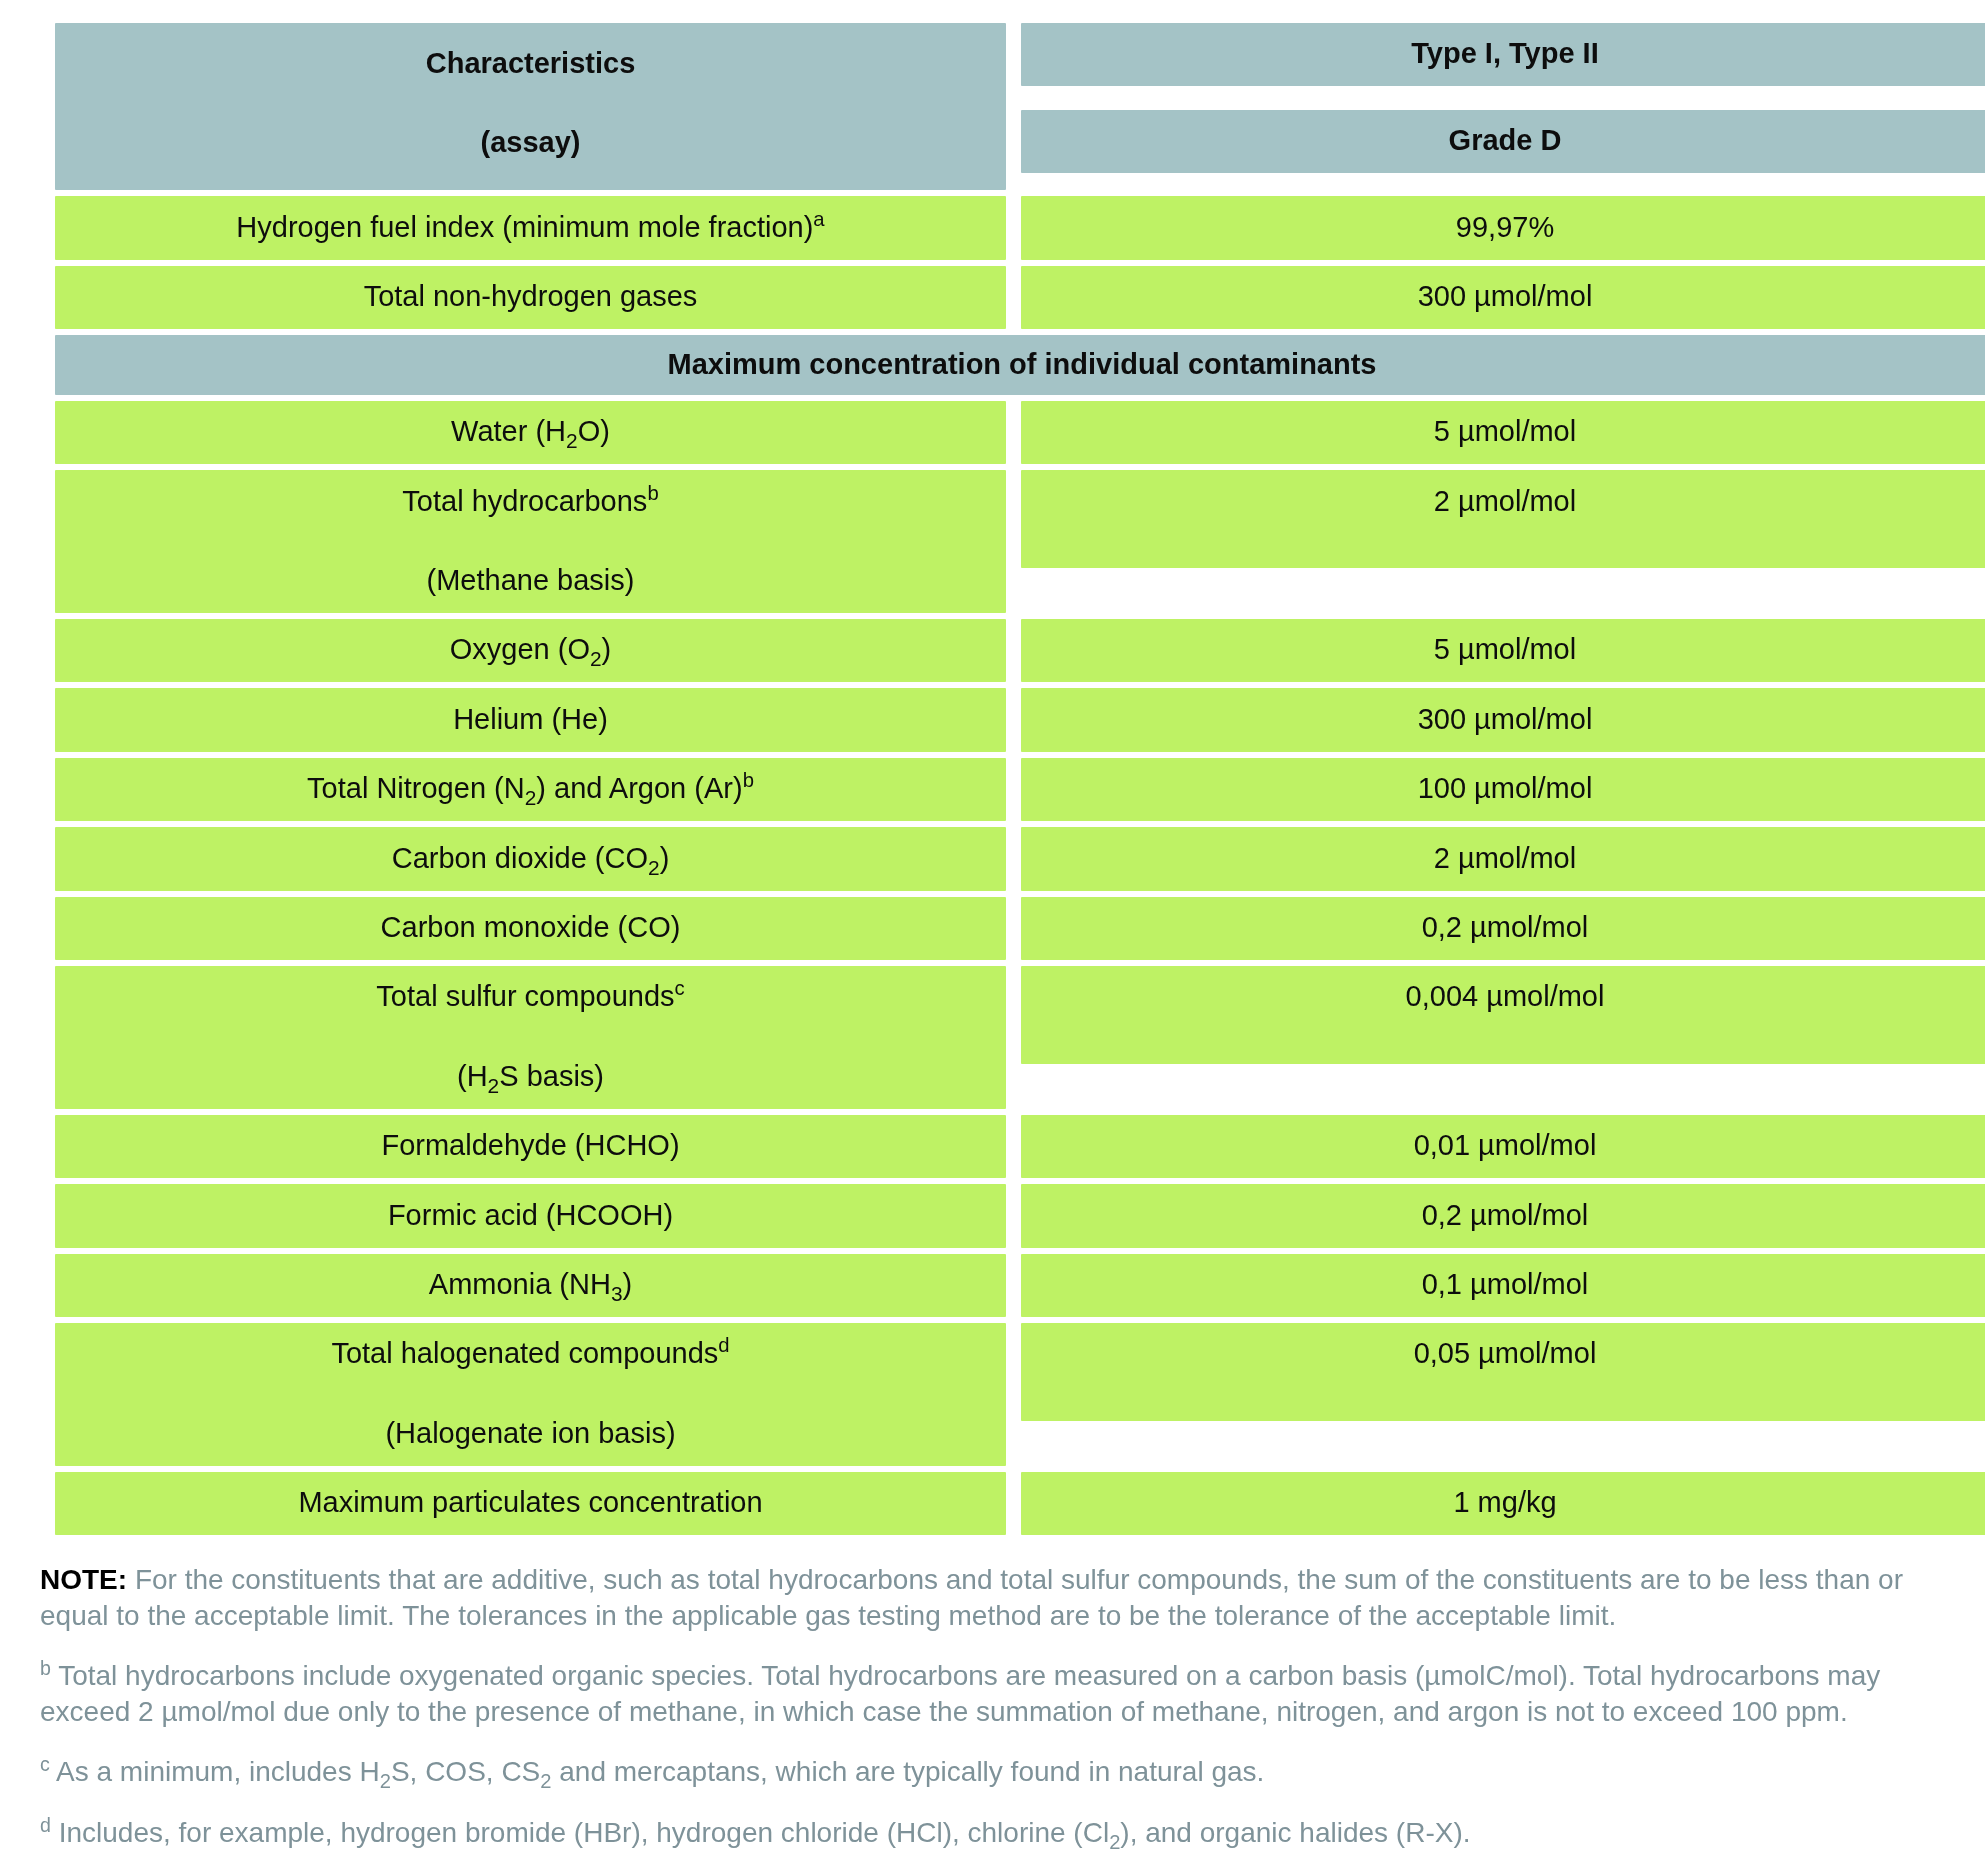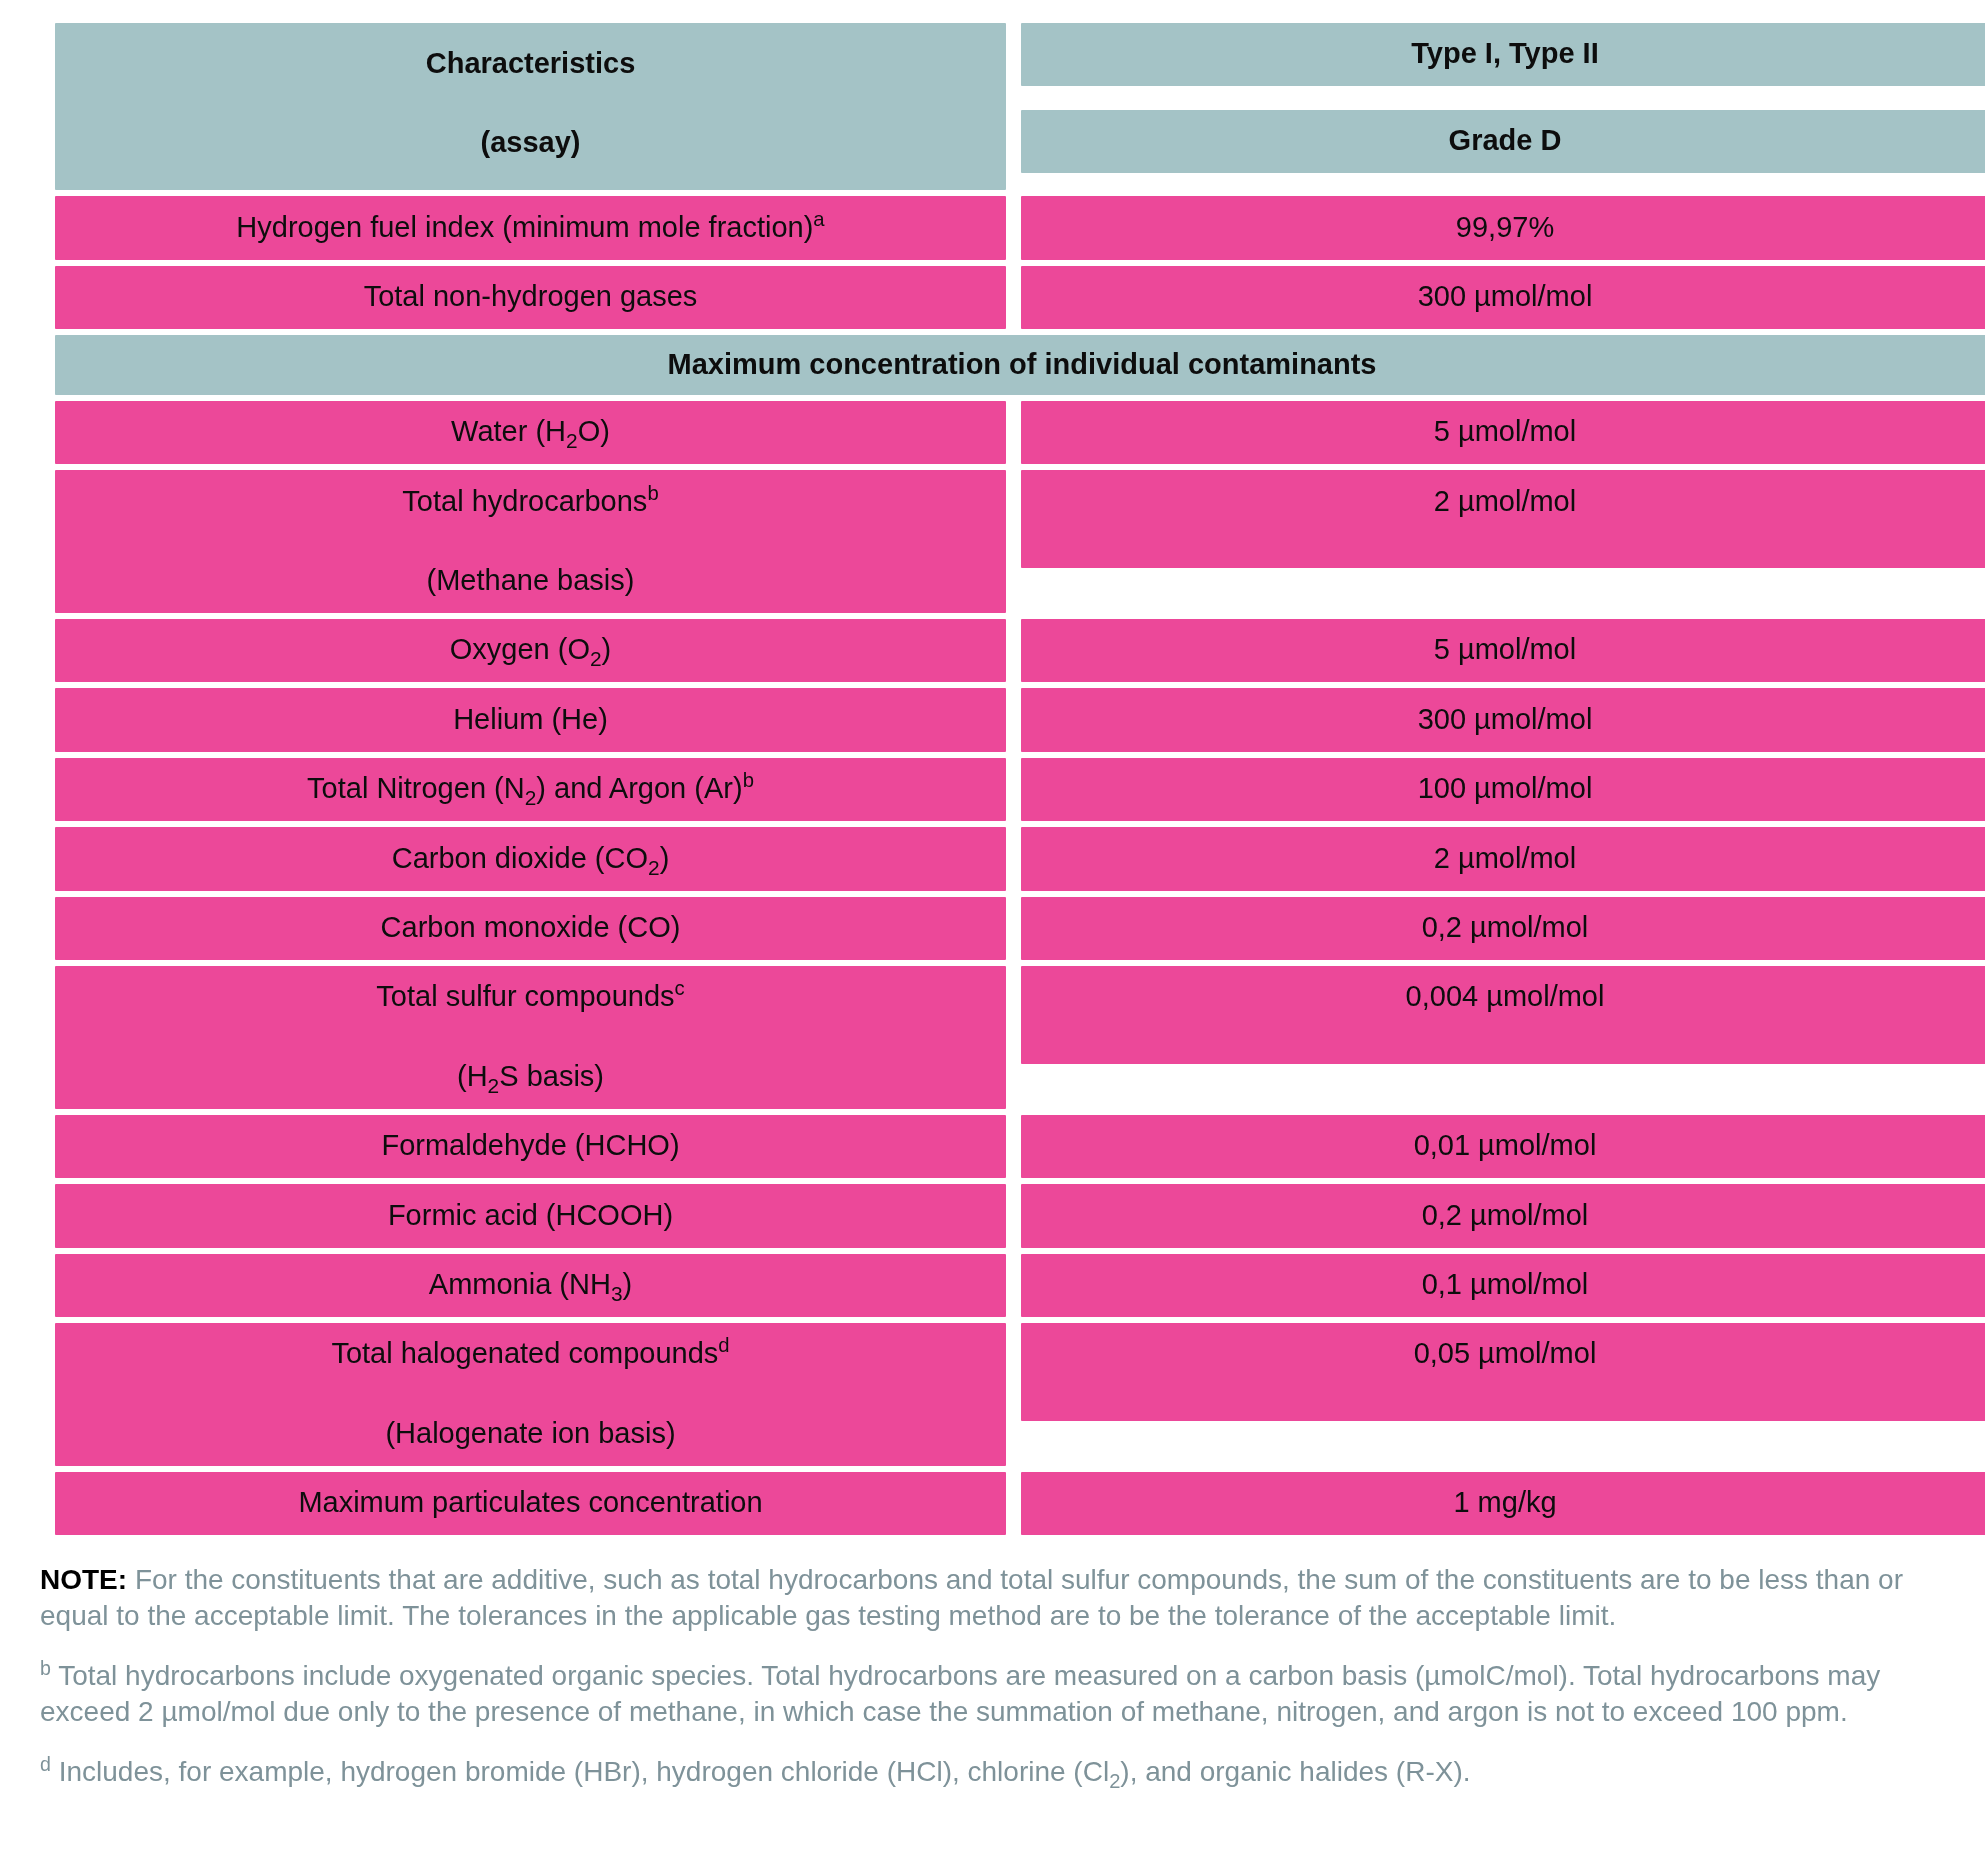--- a/index.html
+++ b/index.html
@@ -29,21 +29,21 @@
     border-collapse: separate;
     border-spacing: 15px 6.6px;
     table-layout: fixed;
   }
   .tbl td {
     padding: 0;
     vertical-align: top;
   }
   .cell {
     box-sizing: border-box;
-    background: #ec4899;
+    background: #bef264;
     color: #0d0d0d;
     font-size: 29px;
     line-height: 1.35;
     text-align: center;
     padding: 11.3px 15px 13px 15px;
     border-radius: 0.9px;
   }
   .cell.hdr {
     background: #a4c3c6;
     font-weight: bold;
@@ -282,19 +282,20 @@
     </tbody>
   </table>
 
   <div class="notes">
 
     <p><span class="lead">NOTE:</span><span> For the constituents that are additive, such as total hydrocarbons and total sulfur compounds, the sum of the constituents are to be less than or equal to the acceptable limit. The tolerances in the applicable gas testing method are to be the tolerance of the acceptable limit.</span></p>
 
 
     <p><span class="fn-mark">b</span><span> Total hydrocarbons include oxygenated organic species. Total hydrocarbons are measured on a carbon basis (µmolC/mol). Total hydrocarbons may exceed 2 µmol/mol due only to the presence of methane, in which case the summation of methane, nitrogen, and argon is not to exceed 100 ppm.</span></p>
 
+    <p><span class="fn-mark">c</span><span> As a minimum, includes H</span><span class="sub">2</span><span>S, COS, CS</span><span class="sub">2</span><span> and mercaptans, which are typically found in natural gas.</span></p>
 
     <p><span class="fn-mark">d</span><span> Includes, for example, hydrogen bromide (HBr), hydrogen chloride (HCl), chlorine (Cl</span><span class="sub">2</span><span>), and organic halides (R-X).</span></p>
 
   </div>
 
 </div>
 
 
 </body></html>

